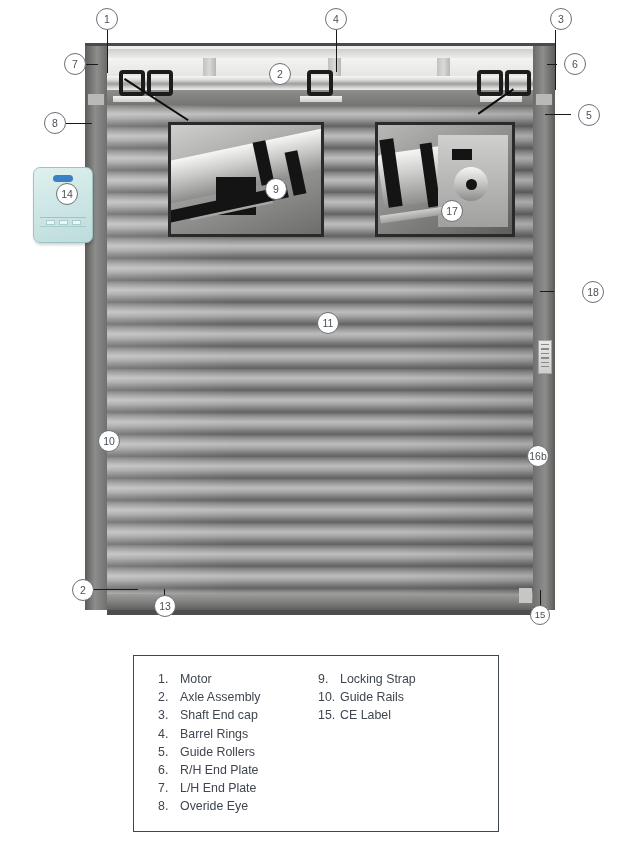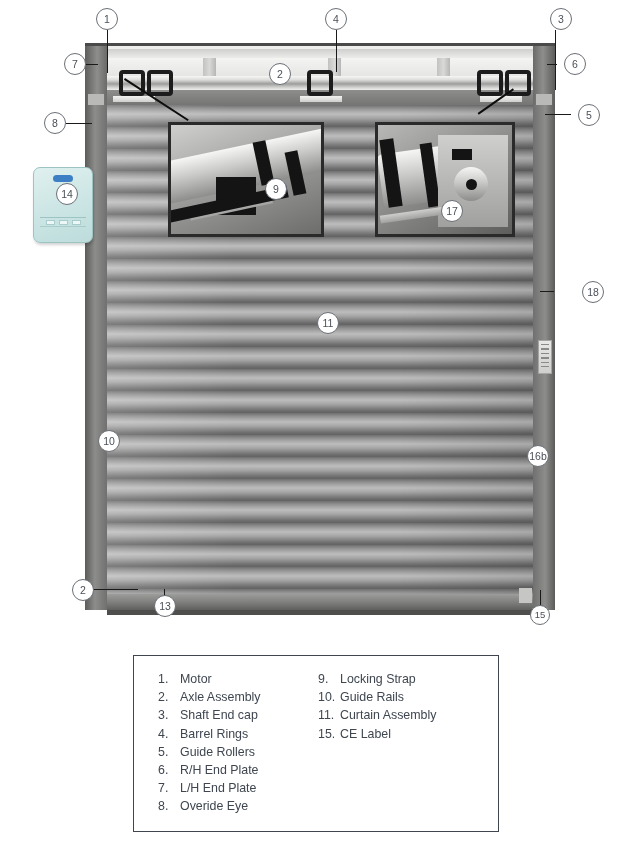--- a/index.html
+++ b/index.html
@@ -326,22 +326,18 @@
     <div class="legCol" id="legCol2">
         <div class="legRow">
           <span class="legNum">9.</span>
           <span class="legTxt">Locking Strap</span>
         </div>
         <div class="legRow">
           <span class="legNum">10.</span>
           <span class="legTxt">Guide Rails</span>
         </div>
         <div class="legRow">
-          <span class="legNum">11.</span>
-          <span class="legTxt">Curtain Assembly</span>
-        </div>
-        <div class="legRow">
           <span class="legNum">15.</span>
           <span class="legTxt">CE Label</span>
         </div>
       </div>
   </div>
 </div>
 
 </body></html>

